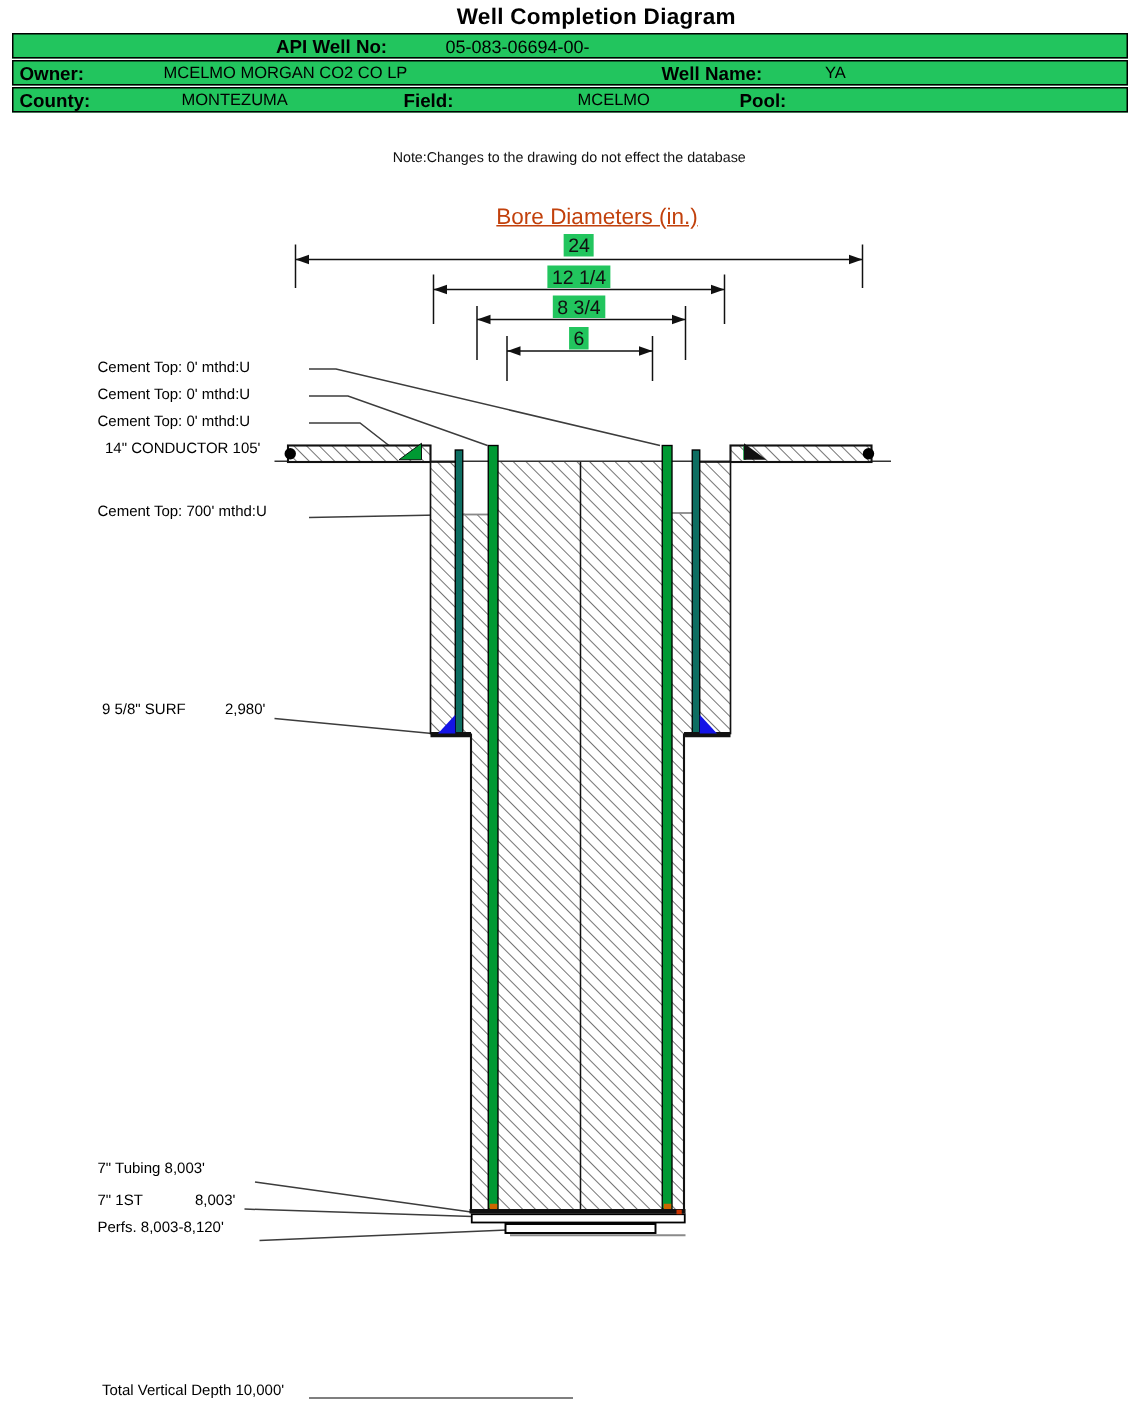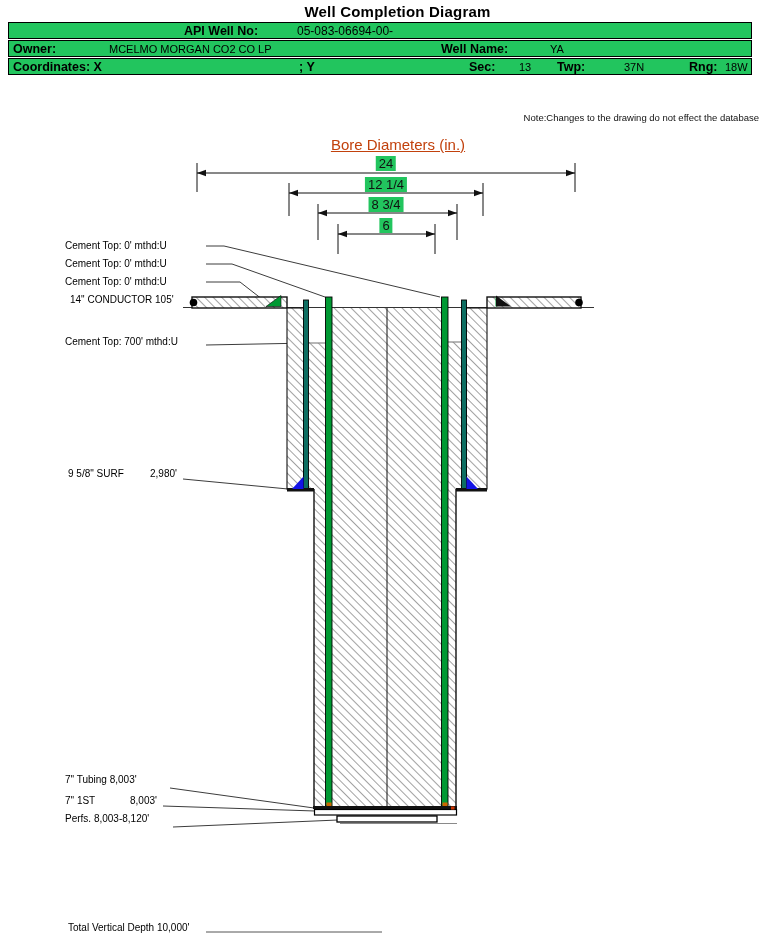--- a/index.html
+++ b/index.html
@@ -8,21 +8,21 @@
   .page { position:relative; width:759px; height:943px; background:#fff; overflow:hidden; }
 
   .doc-title { position:absolute; top:3px; left:12px; width:100%; text-align:center;
                font-size:15px; font-weight:bold; letter-spacing:.2px;padding-left:12px; }
 
   .hdr { position:absolute; left:8px; top:22px; width:744px; }
   .trow { position:relative; height:17px; border:1.6px solid #000; margin-bottom:1px; background:#22c55e; }
   .cell { position:absolute; top:1px; white-space:nowrap; font-size:11px; line-height:14px; }
   .cell.b { font-weight:bold; font-size:12.5px; }
 
-  .note { position:absolute; top:112px; left:0; width:759px; text-align:right; font-size:9.5px; color:#111; }
+  .note { position:absolute; top:100px; left:0; width:759px; text-align:center; font-size:9.5px; color:#111; }
 
   .bd-title { position:absolute; top:136px; left:398px; transform:translateX(-50%);
               font-size:15px; color:#c2410c; white-space:nowrap;text-decoration:underline; }
 
   .dim-label { position:absolute; left:386px; transform:translateX(-50%);
                font-size:13px; color:#111; white-space:nowrap; background:#22c55e; padding:0 3px; }
 
   .ann { position:absolute; font-size:10px; color:#000; white-space:nowrap; }
 
   svg.overlay { position:absolute; left:0; top:0; }
@@ -39,28 +39,26 @@
       <span class="cell b" style="left:175px">API Well No:</span>
       <span class="cell" style="left:288px; font-size:12px">05-083-06694-00-</span>
     </div>
     <div class="trow">
       <span class="cell b" style="left:4px">Owner:</span>
       <span class="cell" style="left:100px">MCELMO MORGAN CO2 CO LP</span>
       <span class="cell b" style="left:432px">Well Name:</span>
       <span class="cell" style="left:541px">YA</span>
     </div>
     <div class="trow">
-      <span class="cell b" style="left:4px">Coordinates: X</span>
-      <span class="cell b" style="left:290px">; Y</span>
-      <span class="cell b" style="left:460px">Sec:</span>
-      <span class="cell" style="left:510px">13</span>
-      <span class="cell b" style="left:548px">Twp:</span>
-      <span class="cell" style="left:615px">37N</span>
-      <span class="cell b" style="left:680px">Rng:</span>
-      <span class="cell" style="left:716px">18W</span>
+      <span class="cell b" style="left:4px">County:</span>
+      <span class="cell" style="left:112px">MONTEZUMA</span>
+      <span class="cell b" style="left:260px">Field:</span>
+      <span class="cell" style="left:376px">MCELMO</span>
+      <span class="cell b" style="left:484px">Pool:</span>
+      <span class="cell" style="left:540px"></span>
     </div>
   </div>
 
   <div class="note">Note:Changes to the drawing do not effect the database</div>
 
   <svg class="overlay" width="759" height="943" viewBox="0 0 759 943">
     <defs>
       <pattern id="hatch" patternUnits="userSpaceOnUse" width="6" height="6" patternTransform="rotate(-45)">
         <rect width="6" height="6" fill="#ffffff"></rect>
         <line x1="0" y1="0" x2="0" y2="6" stroke="#303030" stroke-width="0.9"></line>

